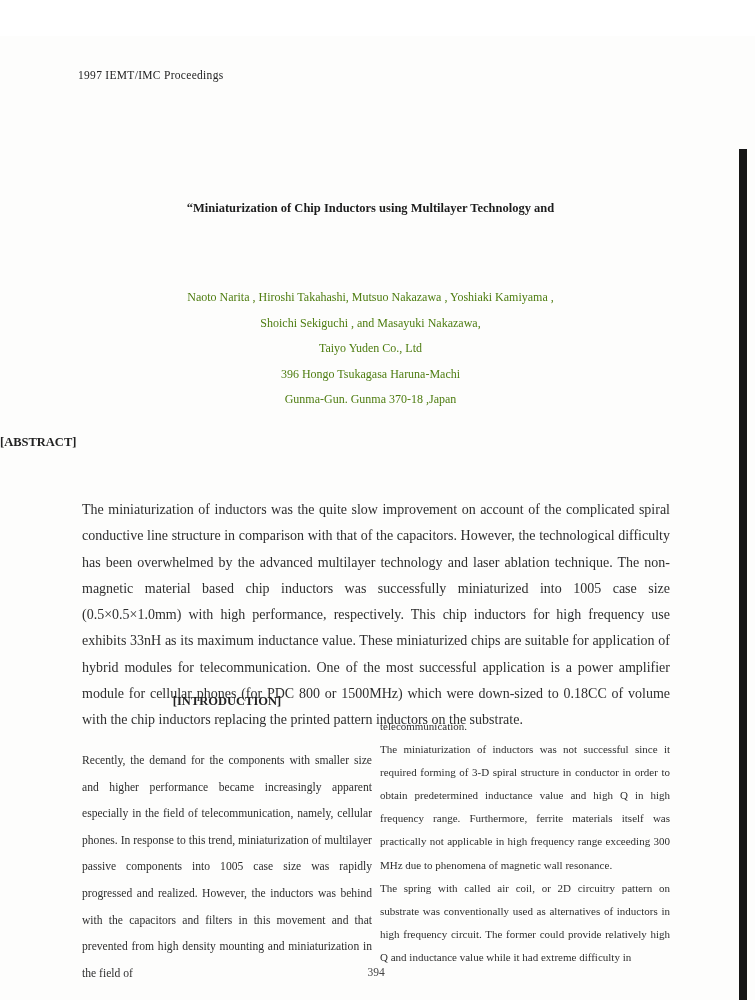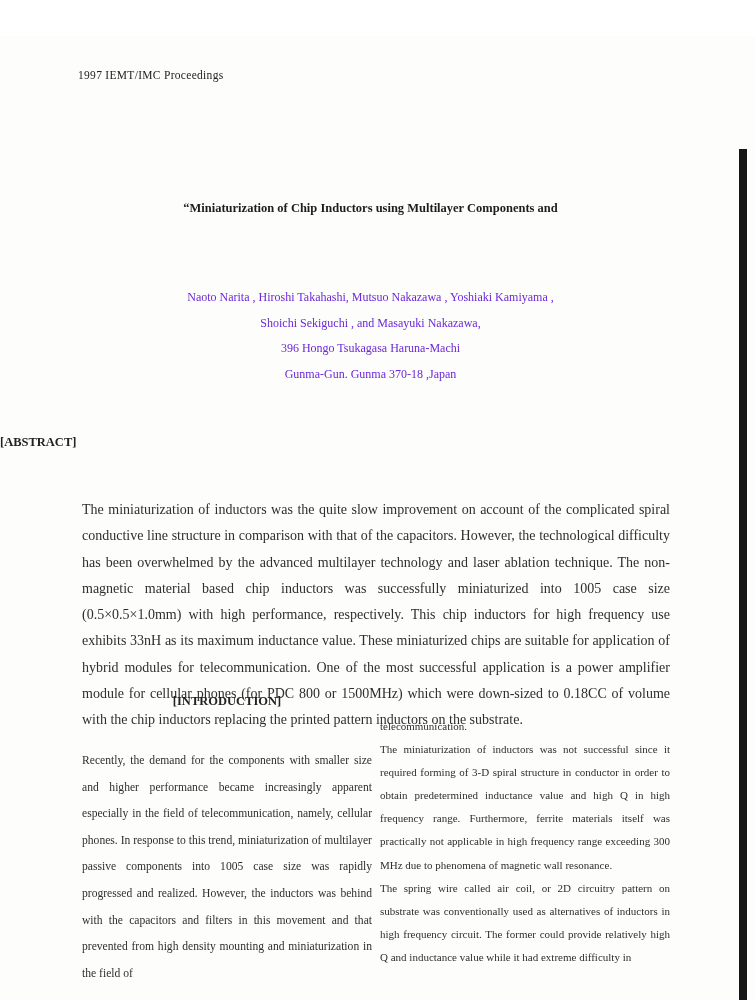--- a/index.html
+++ b/index.html
@@ -37,21 +37,21 @@
     color: #1d1d1d;
   }
   .authors-block {
     position: absolute;
     left: 0;
     right: 14px;
     top: 249px;
     text-align: center;
     font-size: 12px;
     line-height: 25.5px;
-    color: #6d28d9;
+    color: #4d7c0f;
   }
   .abstract-heading {
     position: absolute;
     left: 0;
     right: 14px;
     top: 399px;
     text-align: left;
     font-size: 12.5px;
     font-weight: bold;
     color: #222;
@@ -129,42 +129,44 @@
   }
 </style>
 </head>
 <body>
 
 <div class="paper">
 
   <div class="header-line">1997 IEMT/IMC Proceedings</div>
 
   <div class="title-block">
-    <div>“Miniaturization of Chip Inductors using Multilayer Components and</div>
+    <div>“Miniaturization of Chip Inductors using Multilayer Technology and</div>
   </div>
 
   <div class="authors-block">
     <div>Naoto Narita , Hiroshi Takahashi, Mutsuo Nakazawa , Yoshiaki Kamiyama ,</div>
     <div>Shoichi Sekiguchi , and Masayuki Nakazawa,</div>
+    <div>Taiyo Yuden Co., Ltd</div>
     <div>396 Hongo Tsukagasa Haruna-Machi</div>
     <div>Gunma-Gun. Gunma 370-18 ,Japan</div>
   </div>
 
   <div class="abstract-heading">[ABSTRACT]</div>
 
   <div class="abstract-body">The miniaturization of inductors was the quite slow improvement on account of the complicated spiral conductive line structure in comparison with that of the capacitors.  However, the technological difficulty has been overwhelmed by the advanced multilayer technology and laser ablation technique.   The non-magnetic material based chip inductors was successfully miniaturized into 1005 case size (0.5×0.5×1.0mm) with high performance, respectively.   This chip inductors for high frequency use exhibits 33nH as its maximum inductance value.  These miniaturized chips are suitable for application of hybrid modules for telecommunication.   One of the most successful application is a power amplifier module for cellular phones (for PDC 800 or 1500MHz) which were down-sized to 0.18CC of volume with the chip inductors replacing the printed pattern inductors on the substrate.</div>
 
   <div class="col-left">
     <div class="intro-heading">[INTRODUCTION]</div>
     <p class="body-par">Recently, the demand for the components with smaller size and higher performance became increasingly apparent especially in the field of telecommunication, namely, cellular phones.   In response to this trend, miniaturization of multilayer passive components into 1005 case size was rapidly progressed and realized.   However, the inductors was behind with the capacitors and filters in this movement and that prevented from high density mounting and miniaturization in the field  of</p>
   </div>
 
   <div class="col-right">
     <p class="body-par">telecommunication.</p>
     <p class="body-par">The miniaturization of inductors was not successful since it required forming of 3-D spiral structure in conductor in order to obtain predetermined inductance value and high Q in high frequency range.   Furthermore, ferrite materials itself was practically not applicable in high frequency range exceeding 300 MHz due to phenomena of magnetic wall resonance.</p>
-    <p class="body-par">The spring wire called air coil, or 2D circuitry pattern on substrate was conventionally used as alternatives of inductors in high frequency circuit.   The former could provide relatively high Q and inductance value while it had extreme difficulty in</p>
+    <p class="body-par">The spring with called air coil, or 2D circuitry pattern on substrate was conventionally used as alternatives of inductors in high frequency circuit.   The former could provide relatively high Q and inductance value while it had extreme difficulty in</p>
   </div>
 
+  <div class="page-number">394</div>
 
   <div class="scan-edge-right"></div>
   <div class="scan-edge-bottom"></div>
 
 </div>
 
 </body></html>

